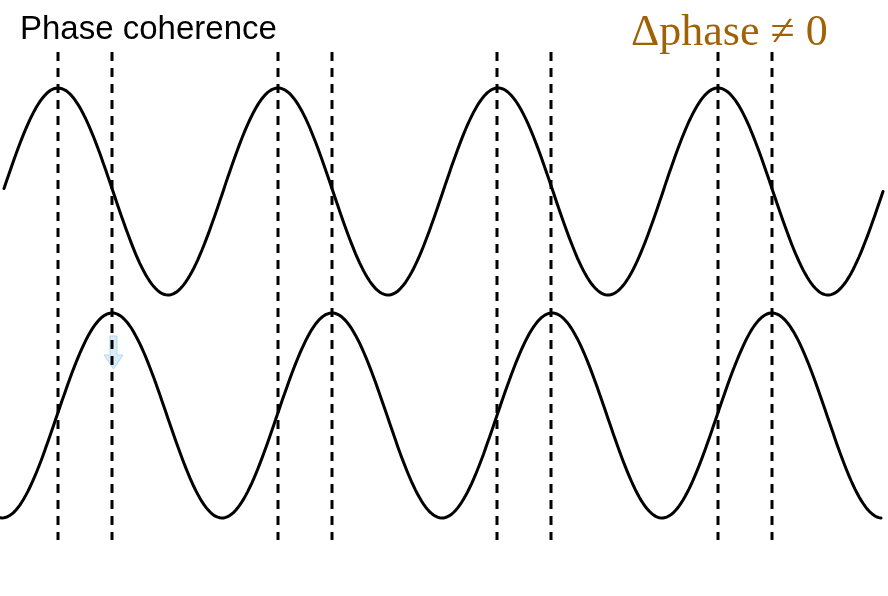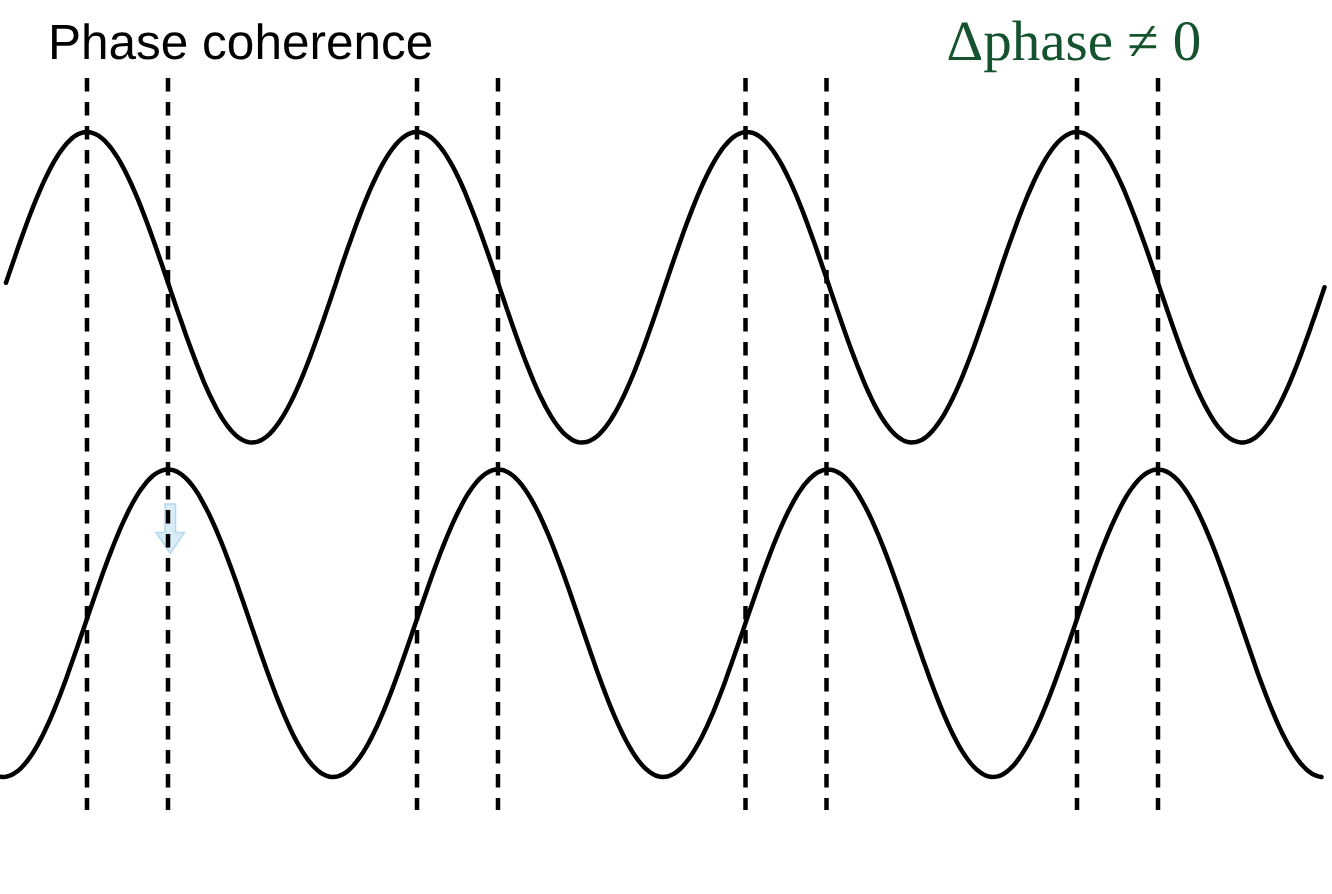--- a/index.html
+++ b/index.html
@@ -10,36 +10,36 @@
   .stage {
     position: relative;
     width: 888px;
     height: 596px;
     background: #ffffff;
     overflow: hidden;
     font-family: "Liberation Sans", sans-serif;
   }
   .label-left {
     position: absolute;
-    left: 32px;
+    left: 20px;
     top: 11px;
     font-family: "Liberation Sans", sans-serif;
     font-size: 33px;
     line-height: 1;
     color: #000000;
     white-space: nowrap;
   }
   .label-right {
     position: absolute;
     left: 631px;
     top: 9px;
     font-family: "Liberation Serif", serif;
-    font-size: 38px;
+    font-size: 44px;
     line-height: 1;
-    color: #14532d;
+    color: #a16207;
     white-space: nowrap;
   }
   svg.diagram {
     position: absolute;
     left: 0;
     top: 0;
   }
 </style>
 </head>
 <body>

